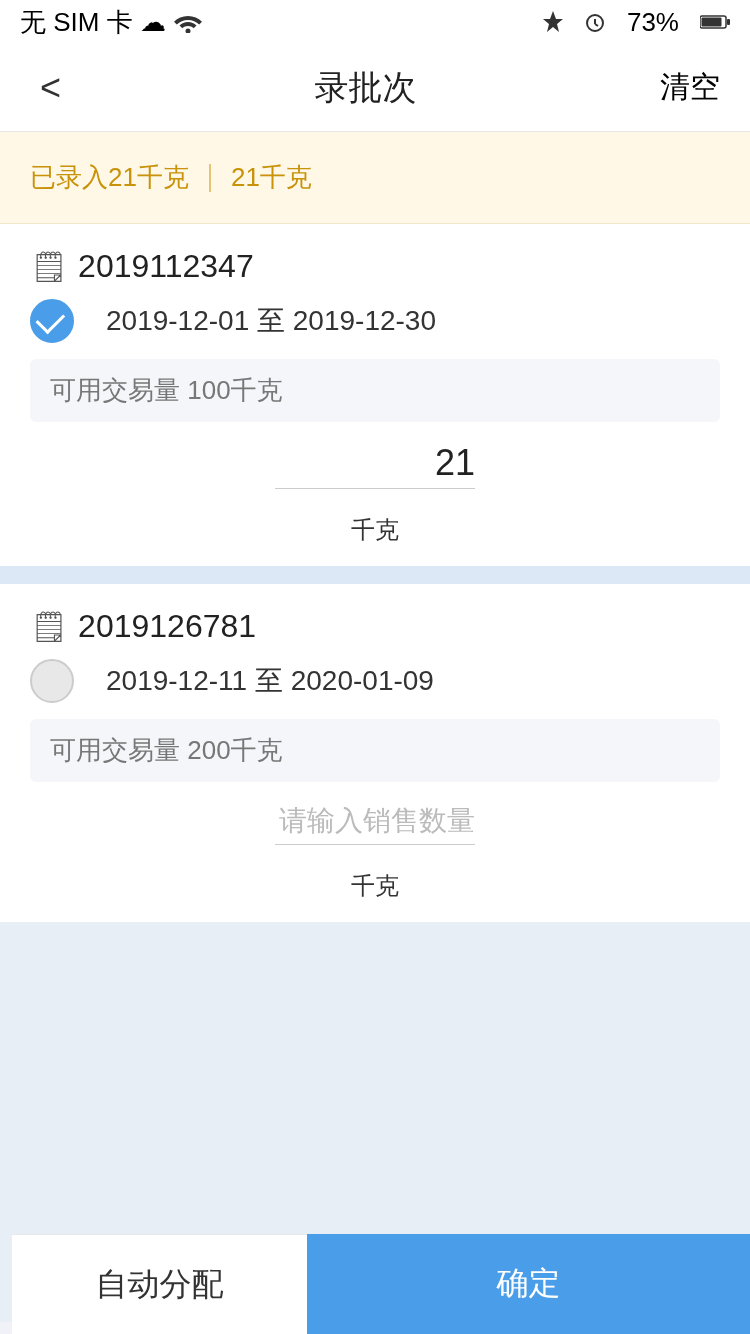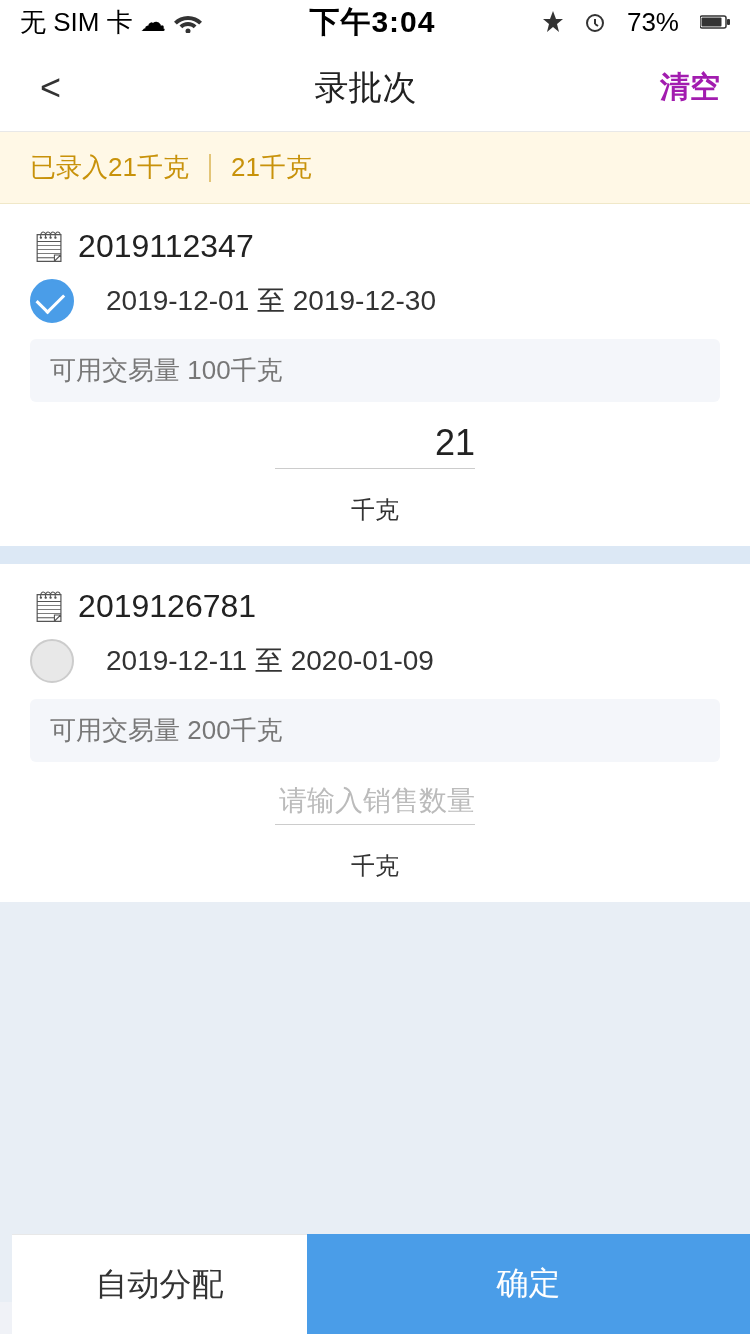--- a/index.html
+++ b/index.html
@@ -59,29 +59,28 @@
       cursor: pointer;
       padding: 10px;
     }
     .nav-title {
       font-size: 34px;
       font-weight: 500;
       color: #222;
     }
     .nav-action {
       font-size: 30px;
-      color: #a21caf;
-      cursor: pointer;
-      font-weight: bold;
+      color: #000000;
+      cursor: pointer;
     }
 
     
     .info-banner {
       background: #fff8e6;
-      padding: 18px 30px;
+      padding: 28px 30px;
       display: flex;
       align-items: center;
       gap: 20px;
       border-bottom: 1px solid #f0e8c8;
     }
     .info-item {
       font-size: 26px;
       color: #c8920a;
       font-weight: 500;
     }
@@ -244,21 +243,20 @@
 
 <div class="status-bar">
   <div class="status-left">
     <span>无 SIM 卡 ☁</span>
     <svg width="28" height="22" viewBox="0 0 28 22">
       <path d="M14 5C8.5 5 3.6 7.2 0 10.8l2.8 2.8C5.6 11 9.6 9 14 9s8.4 2 11.2 4.6l2.8-2.8C24.4 7.2 19.5 5 14 5z" fill="#333"></path>
       <path d="M14 11c-3.3 0-6.3 1.3-8.5 3.5l2.8 2.8C9.8 15.8 11.8 15 14 15s4.2.8 5.7 2.3l2.8-2.8C20.3 12.3 17.3 11 14 11z" fill="#333"></path>
       <circle cx="14" cy="20" r="2.5" fill="#333"></circle>
     </svg>
   </div>
-  <div class="status-center">下午3:04</div>
   <div class="status-right">
     <svg width="20" height="22" viewBox="0 0 20 22">
       <path d="M10 0L13 8H20L14 13L16 21L10 16L4 21L6 13L0 8H7Z" fill="#333"></path>
     </svg>
     <svg width="22" height="22" viewBox="0 0 22 22">
       <circle cx="11" cy="12" r="8" fill="none" stroke="#333" stroke-width="2"></circle>
       <line x1="11" y1="8" x2="11" y2="13" stroke="#333" stroke-width="2"></line>
       <line x1="11" y1="13" x2="14" y2="15" stroke="#333" stroke-width="2"></line>
     </svg>
     <span>73%</span>

